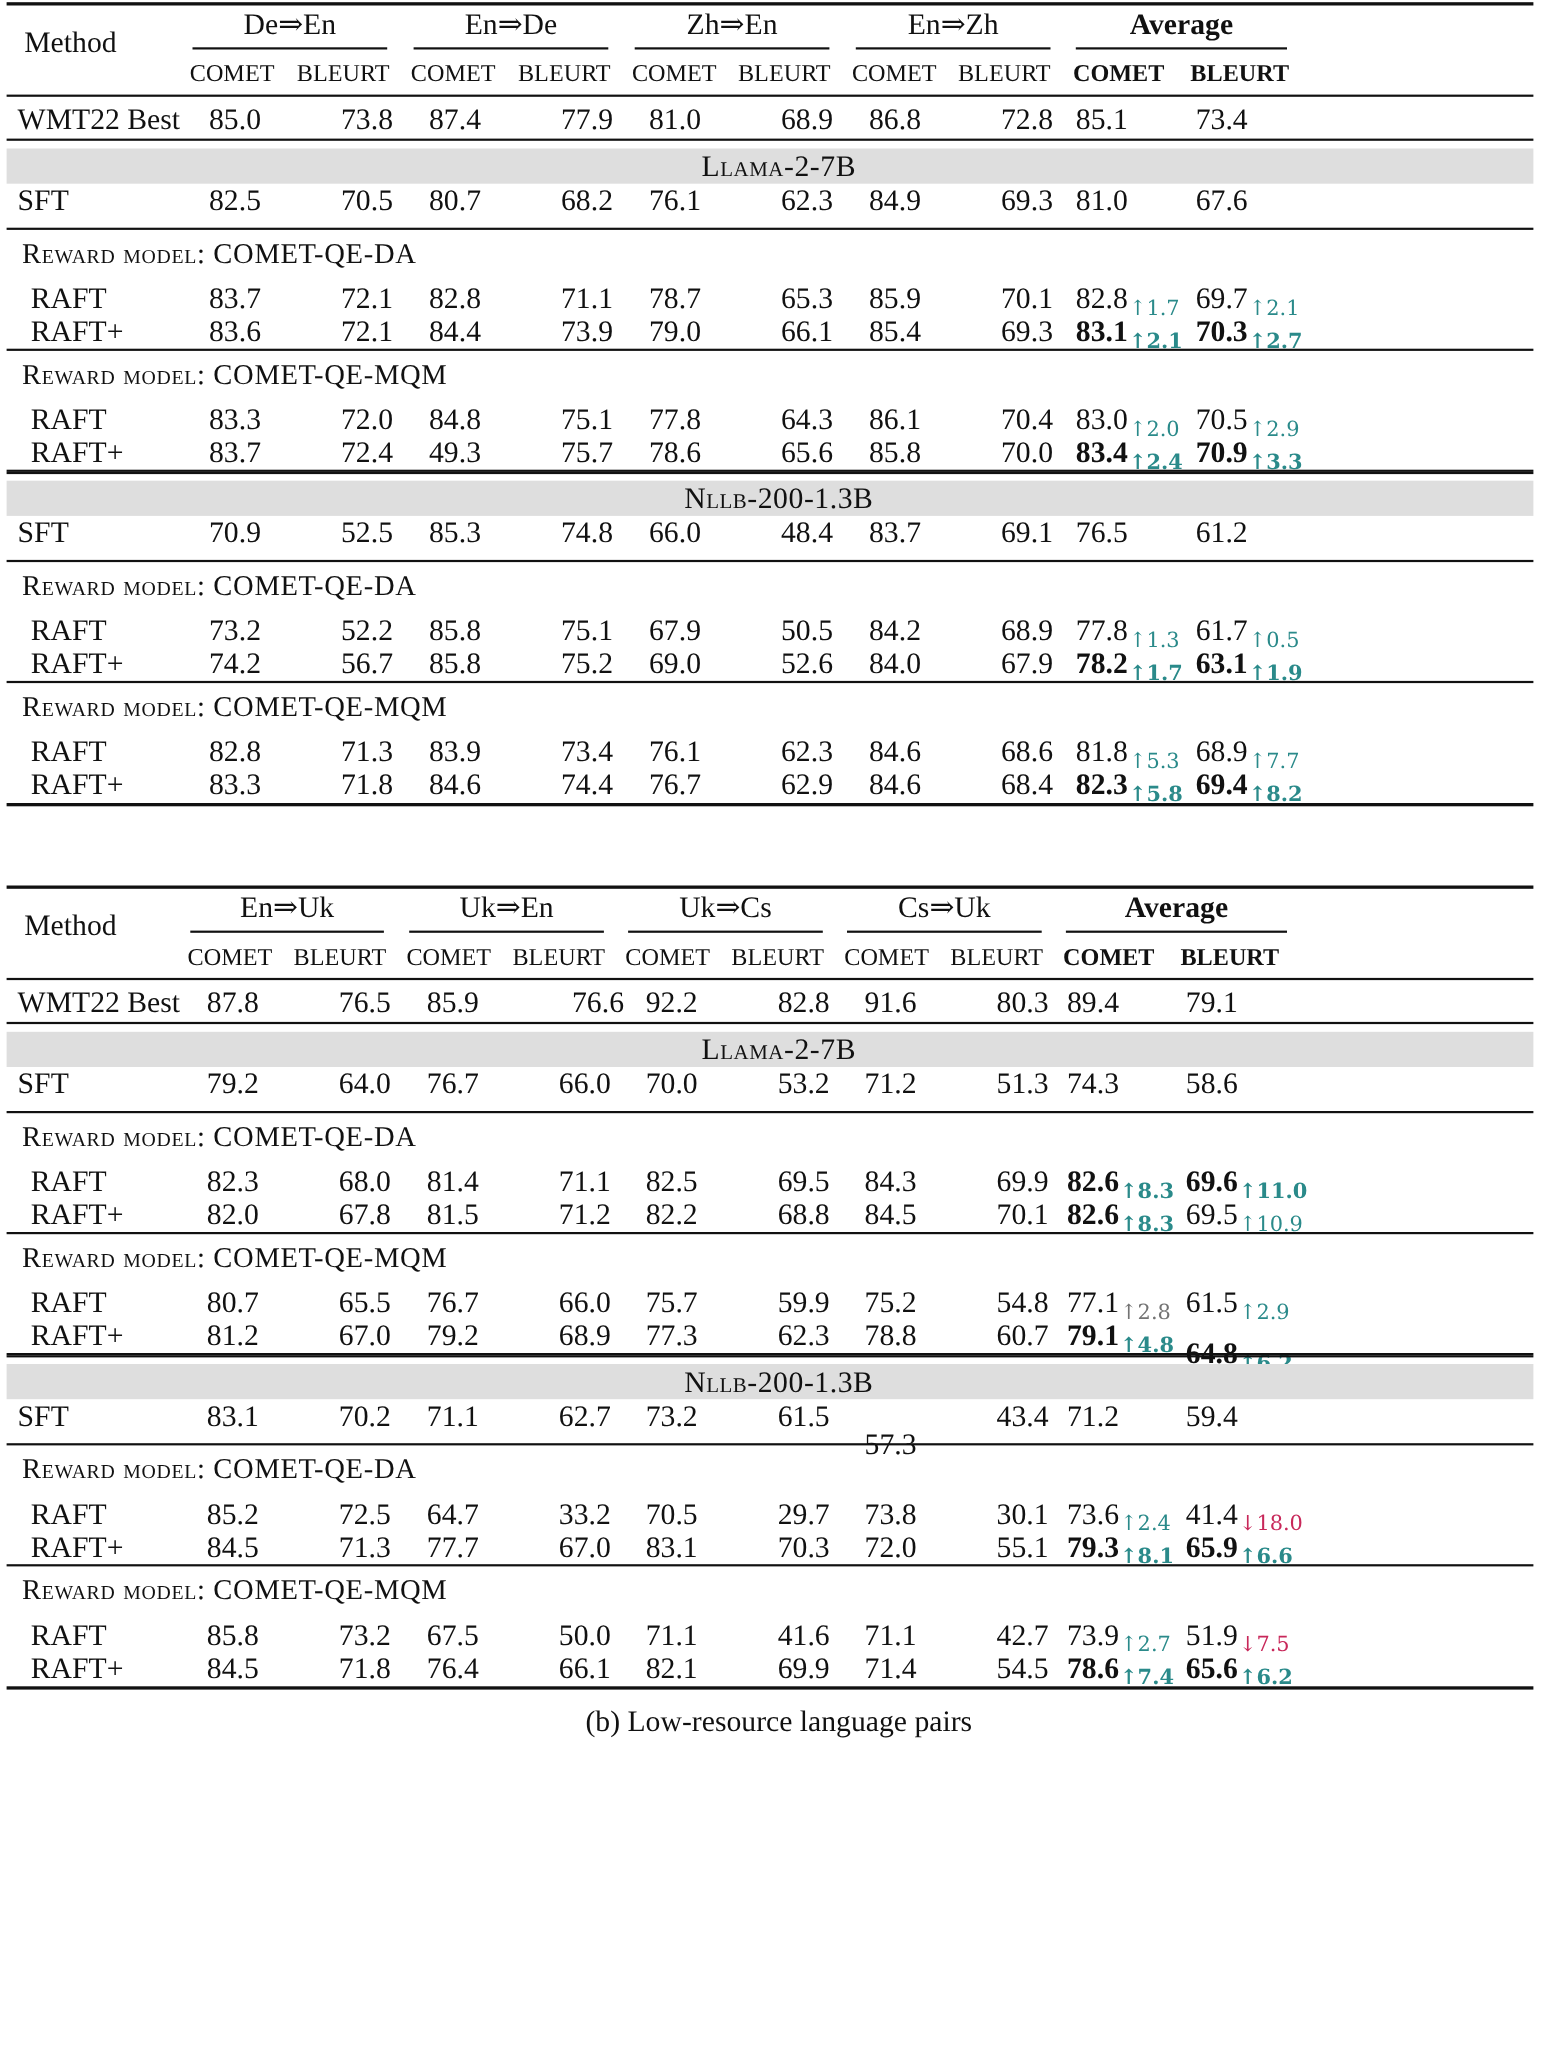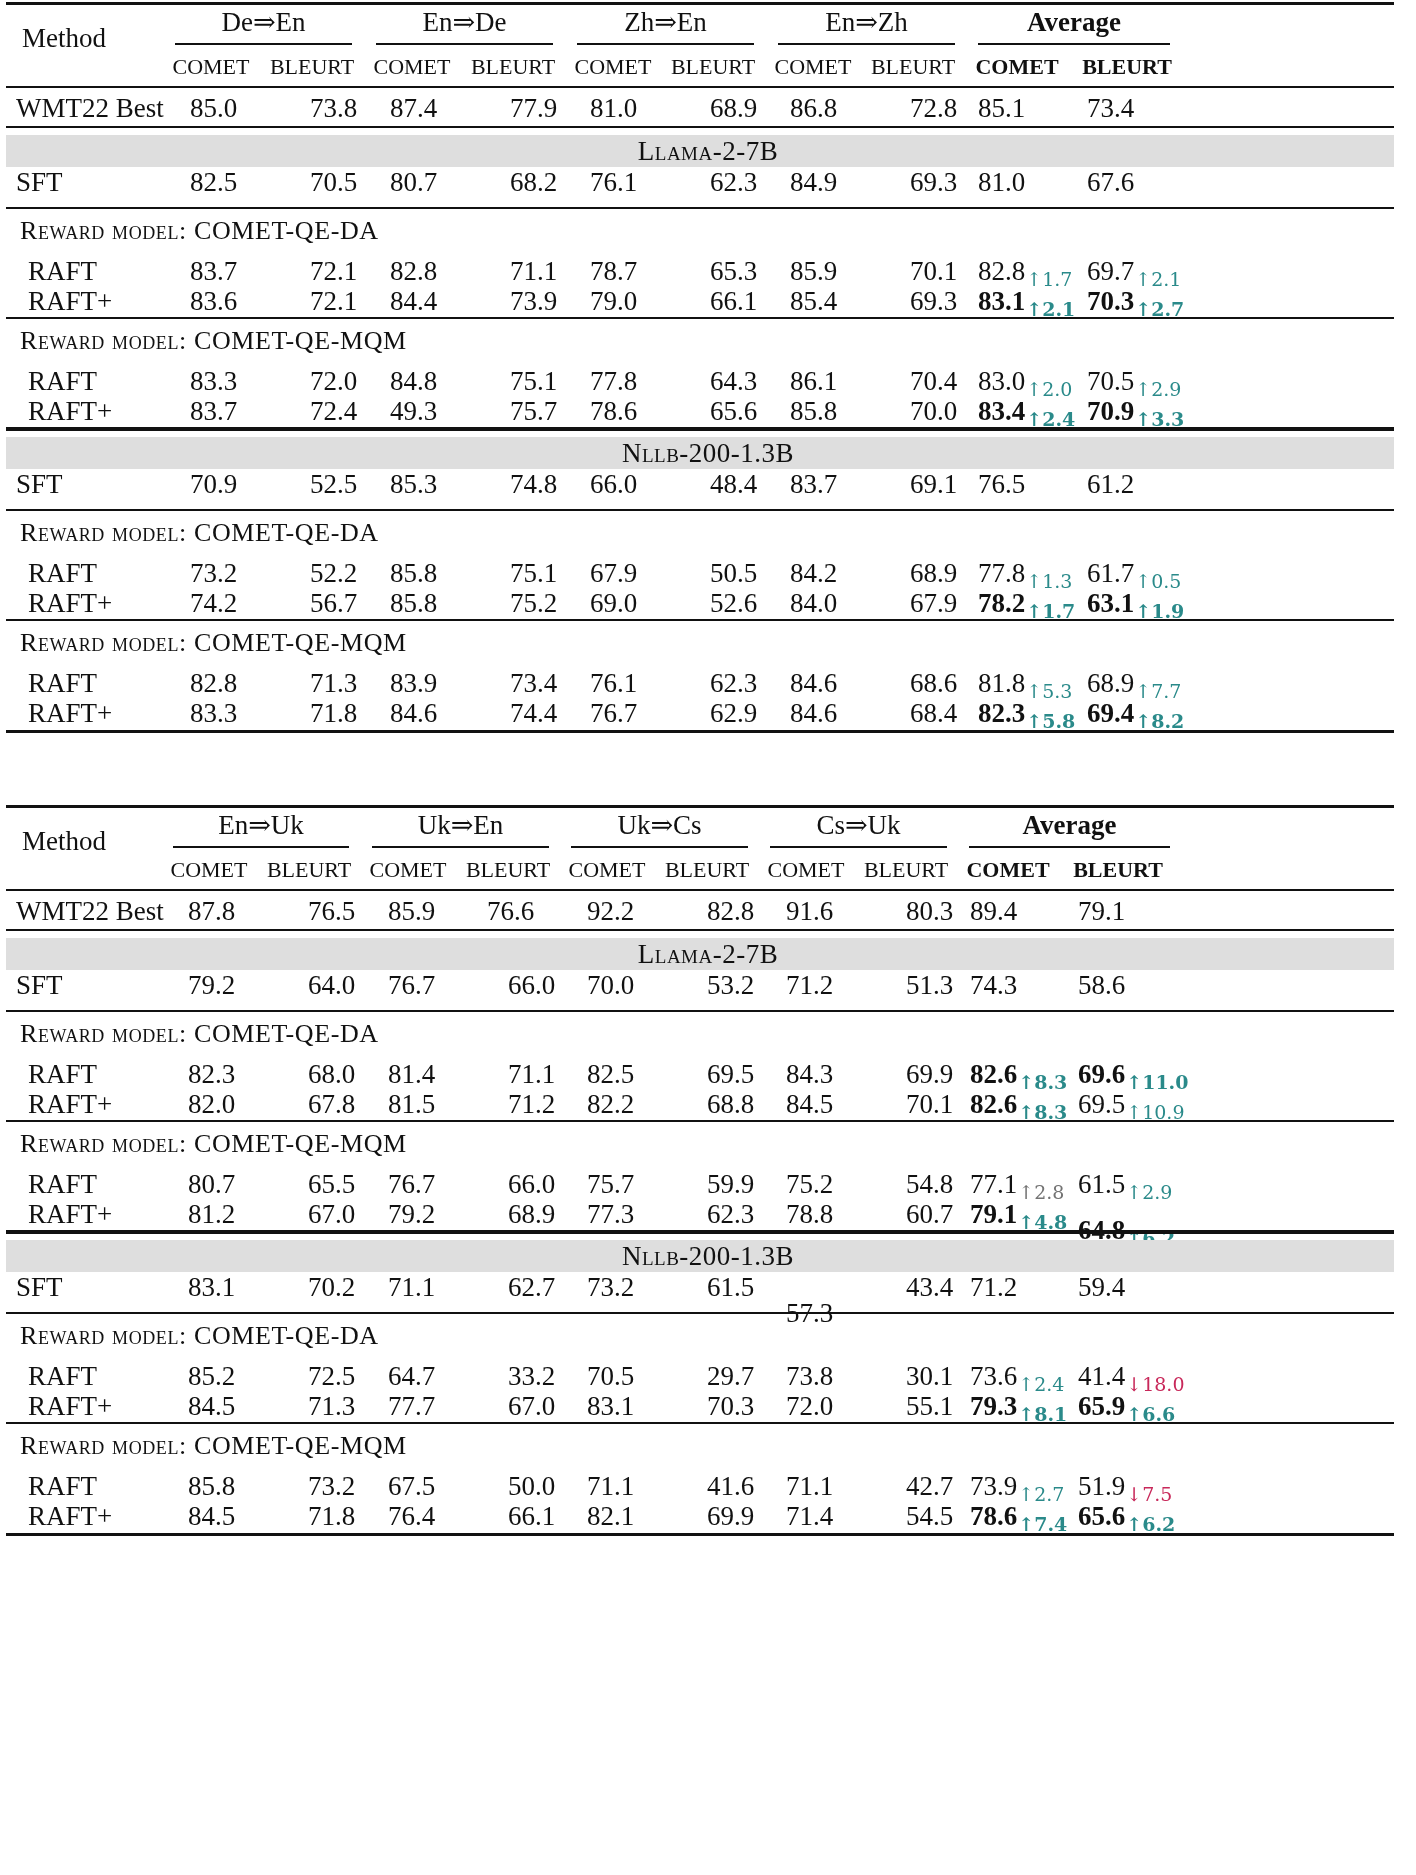--- a/index.html
+++ b/index.html
@@ -233,21 +233,21 @@
       <div class="sub" style="left: 746px; width: 120px; top: 54px;">COMET</div>
       <div class="sub" style="left: 846px; width: 120px; top: 54px;">BLEURT</div>
       <div class="sub b" style="left: 948px; width: 120px; top: 54px;">COMET</div>
       <div class="sub b" style="left: 1058px; width: 120px; top: 54px;">BLEURT</div>
       <div class="rule thin" style="top: 86px;"></div>
       <div>
         <div class="cell" style="left: 16px; top: 93px;">WMT22 Best</div>
         <div class="cell" style="left: 188px; top: 93px;">87.8</div>
         <div class="cell" style="left: 308px; top: 93px;">76.5</div>
         <div class="cell" style="left: 388px; top: 93px;">85.9</div>
-        <div class="cell" style="left: 487px; top: 93px;">76.6</div>
+        <div class="cell" style="left: 520px; top: 93px;">76.6</div>
         <div class="cell" style="left: 587px; top: 93px;">92.2</div>
         <div class="cell" style="left: 707px; top: 93px;">82.8</div>
         <div class="cell" style="left: 786px; top: 93px;">91.6</div>
         <div class="cell" style="left: 906px; top: 93px;">80.3</div>
         <div class="cell" style="left: 970px; top: 93px;">89.4</div>
         <div class="cell" style="left: 1078px; top: 93px;">79.1</div>
       </div>
       <div class="rule thin" style="top: 126px;"></div>
       <div class="shade" style="top: 135px; height: 32px;"></div>
       <div class="group-title" style="top: 136px;">Llama-2-7B</div>
@@ -387,14 +387,15 @@
         <div class="cell" style="left: 388px; top: 698px;">76.4</div>
         <div class="cell" style="left: 508px; top: 698px;">66.1</div>
         <div class="cell" style="left: 587px; top: 698px;">82.1</div>
         <div class="cell" style="left: 707px; top: 698px;">69.9</div>
         <div class="cell" style="left: 786px; top: 698px;">71.4</div>
         <div class="cell" style="left: 906px; top: 698px;">54.5</div>
         <div class="cell" style="left: 970px; top: 698px;"><span class="b">78.6</span><span class="delta bd" style="color: rgb(42, 138, 138);">↑7.4</span></div>
         <div class="cell" style="left: 1078px; top: 698px;"><span class="b">65.6</span><span class="delta bd" style="color: rgb(42, 138, 138);">↑6.2</span></div>
       </div>
       <div class="rule thick" style="top: 730px;"></div>
+      <div class="caption" style="top: 747px;">(b) Low-resource language pairs</div>
     </div>
   </div>
 
 </body></html>

